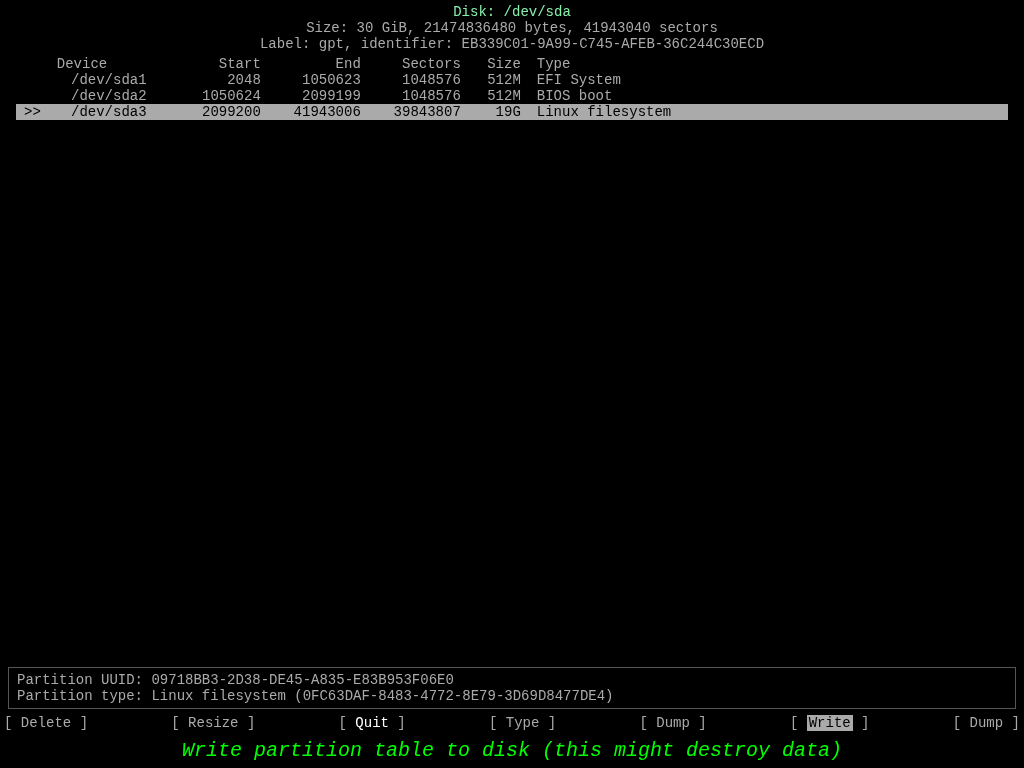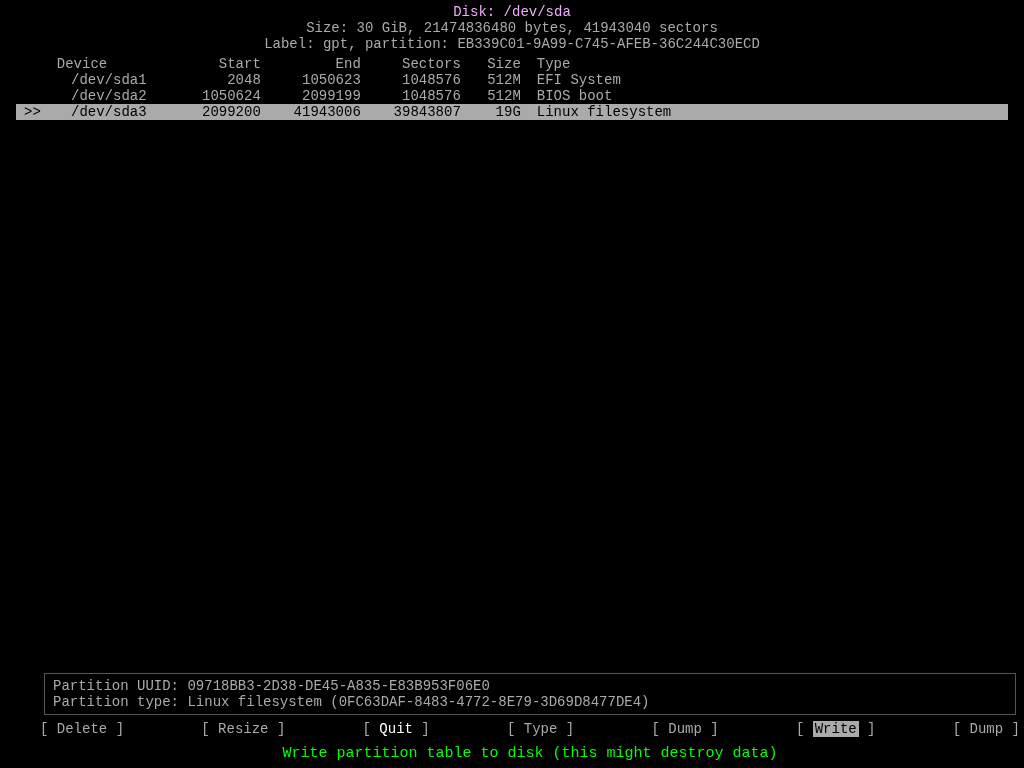--- a/index.html
+++ b/index.html
@@ -18,21 +18,21 @@
       height: 768px;
       display: flex;
       flex-direction: column;
     }
     #top-info {
       text-align: center;
       padding: 4px 0 2px 0;
       color: #aaa;
     }
     #top-info .disk-title {
-      color: #f0abfc;
+      color: #86efac;
     }
     #table-area {
       flex: 1;
       padding: 2px 16px;
     }
     #partition-table {
       width: 100%;
       border-collapse: collapse;
     }
     #partition-table thead tr th {
@@ -69,21 +69,20 @@
     .row-marker {
       width: 20px;
       text-align: left;
       padding-left: 4px;
     }
     #bottom-area {
       position: absolute;
       bottom: 0;
       left: 0;
       right: 0;
-      margin-left: 36px;
     }
     #partition-info {
       background: #000;
       border: 1px solid #555;
       margin: 0 8px;
       padding: 4px 8px;
       color: #aaa;
       font-size: 14px;
     }
     #menu-bar {
@@ -91,38 +90,39 @@
       justify-content: space-between;
       align-items: center;
       padding: 6px 0 4px 0;
       gap: 0;
       flex-wrap: wrap;
     }
     #status-bar {
       text-align: center;
       color: #0f0;
       padding: 4px 0 6px 0;
-      font-size: 15px;
+      font-size: 20px;
+      font-style: italic;
     }
     .col-device { width: 120px; }
     .col-start  { width: 100px; }
     .col-end    { width: 100px; }
     .col-sectors{ width: 100px; }
     .col-size   { width: 60px; }
     .col-type   { width: auto; }
   </style>
 </head>
 <body>
 
 <div id="main">
 
   <div id="top-info">
     <div class="disk-title">Disk: /dev/sda</div>
     <div>Size: 30 GiB, 21474836480 bytes, 41943040 sectors</div>
-    <div>Label: gpt, partition: EB339C01-9A99-C745-AFEB-36C244C30ECD</div>
+    <div>Label: gpt, identifier: EB339C01-9A99-C745-AFEB-36C244C30ECD</div>
   </div>
 
   <div id="table-area">
     <table id="partition-table">
       <thead>
         <tr>
           <th class="row-marker"></th>
           <th class="device-col col-device">Device</th>
           <th class="col-start">Start</th>
           <th class="col-end">End</th>

